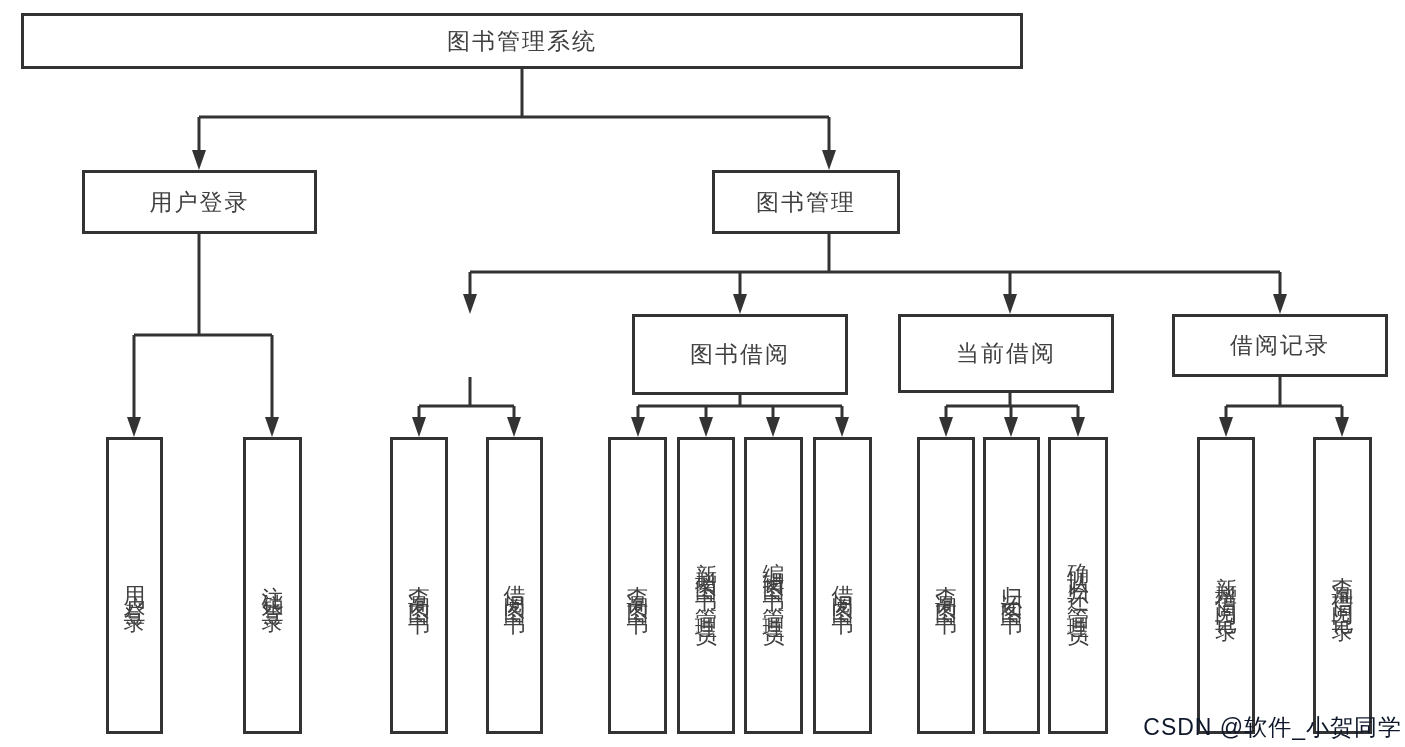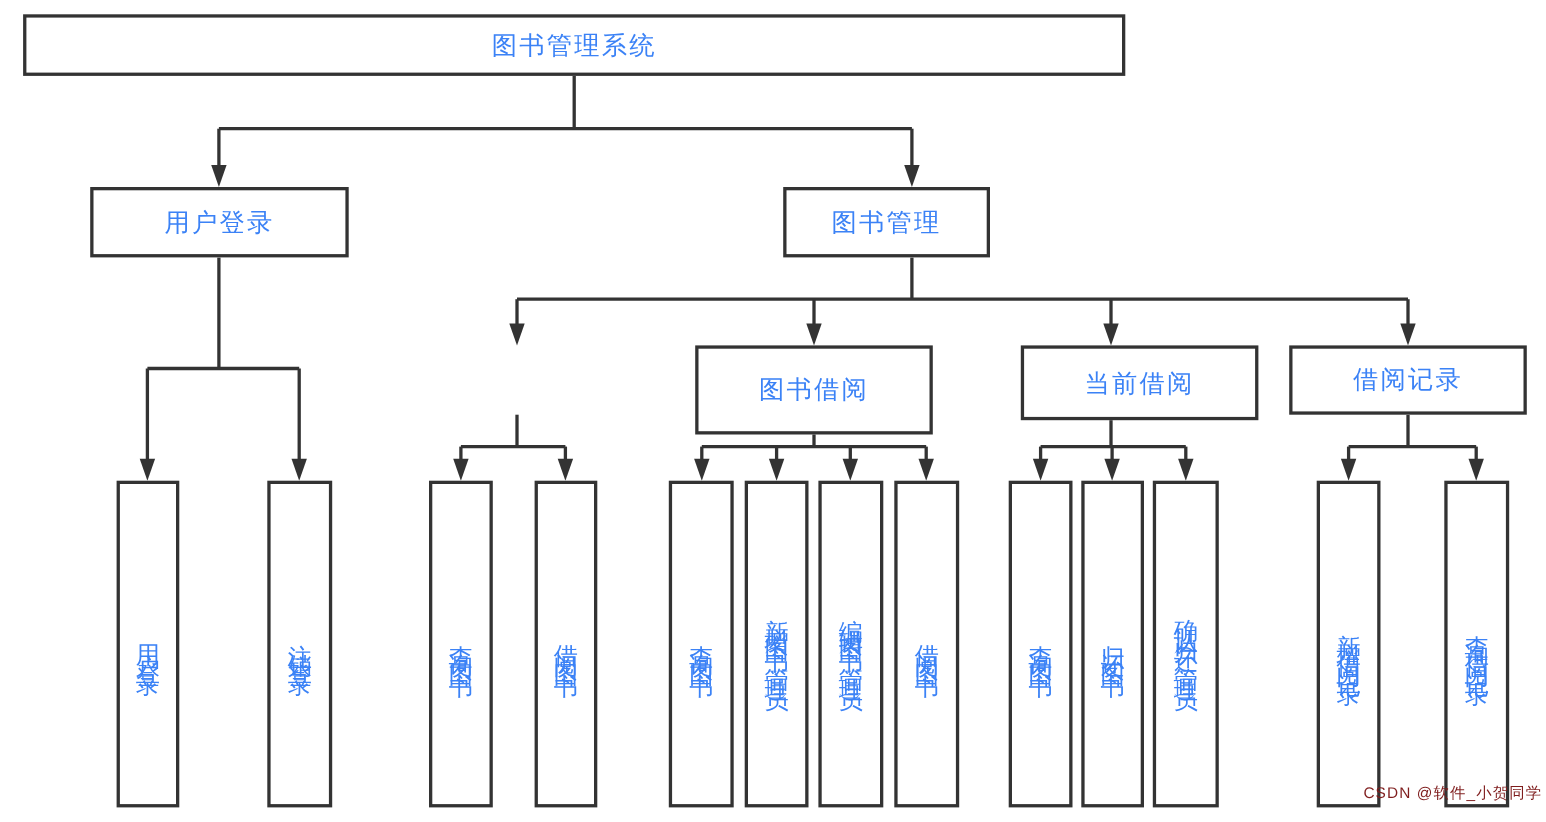--- a/index.html
+++ b/index.html
@@ -17,21 +17,21 @@
   .connector-layer {
     position: absolute; left: 0; top: 0;
     width: 1405px; height: 747px;
     pointer-events: none;
   }
   .node {
     position: absolute;
     box-sizing: border-box;
     border: 3px solid #333333;
     background: #ffffff;
-    color: #3b82f6;
+    color: #404040;
     display: flex;
     align-items: center;
     justify-content: center;
     text-align: center;
   }
   .hbox {
     font-size: 23px;
     letter-spacing: 2px;
     line-height: 1;
     white-space: nowrap;
@@ -39,23 +39,23 @@
   .vbox {
     font-size: 22px;
     writing-mode: vertical-rl;
     letter-spacing: 9px;
     line-height: 1;
   }
   .watermark {
     position: absolute;
     top: 712px;
     right: 3px;
-    font-size: 14px;
+    font-size: 23px;
     letter-spacing: 1px;
-    color: #7f1d1d;
+    color: #0f172a;
     white-space: nowrap;
     z-index: 5;
     margin-left: 48px;
   }
   svg line, svg polyline { stroke: #333333; stroke-width: 3; fill: none; }
   svg polygon { fill: #333333; stroke: none; }
 </style>
 </head>
 <body>
 
@@ -136,21 +136,21 @@
       <polygon points="1335,417 1349,417 1342,437"></polygon>
     </g>
   </svg>
 
   <div class="node hbox" style="left:21px; top:13px; width:1002px; height:56px;">图书管理系统</div>
 
   <div class="node hbox" style="left:82px; top:170px; width:235px; height:64px;">用户登录</div>
   <div class="node hbox" style="left:712px; top:170px; width:188px; height:64px;">图书管理</div>
 
   <div class="node hbox" style="left:632px; top:314px; width:216px; height:81px;">图书借阅</div>
-  <div class="node hbox" style="left:928px; top:314px; width:216px; height:68px;">当前借阅</div>
+  <div class="node hbox" style="left:898px; top:314px; width:216px; height:79px;">当前借阅</div>
   <div class="node hbox" style="left:1172px; top:314px; width:216px; height:63px;">借阅记录</div>
 
   <div class="node vbox" style="left:106px; top:437px; width:57px; height:297px;">用户登录</div>
   <div class="node vbox" style="left:243px; top:437px; width:59px; height:297px;">注销登录</div>
 
   <div class="node vbox" style="left:390px; top:437px; width:58px; height:297px;">查询图书</div>
   <div class="node vbox" style="left:486px; top:437px; width:57px; height:297px;">借阅图书</div>
 
   <div class="node vbox" style="left:608px; top:437px; width:59px; height:297px;">查询图书</div>
   <div class="node vbox" style="left:677px; top:437px; width:58px; height:297px;">新增图书（管理员）</div>

